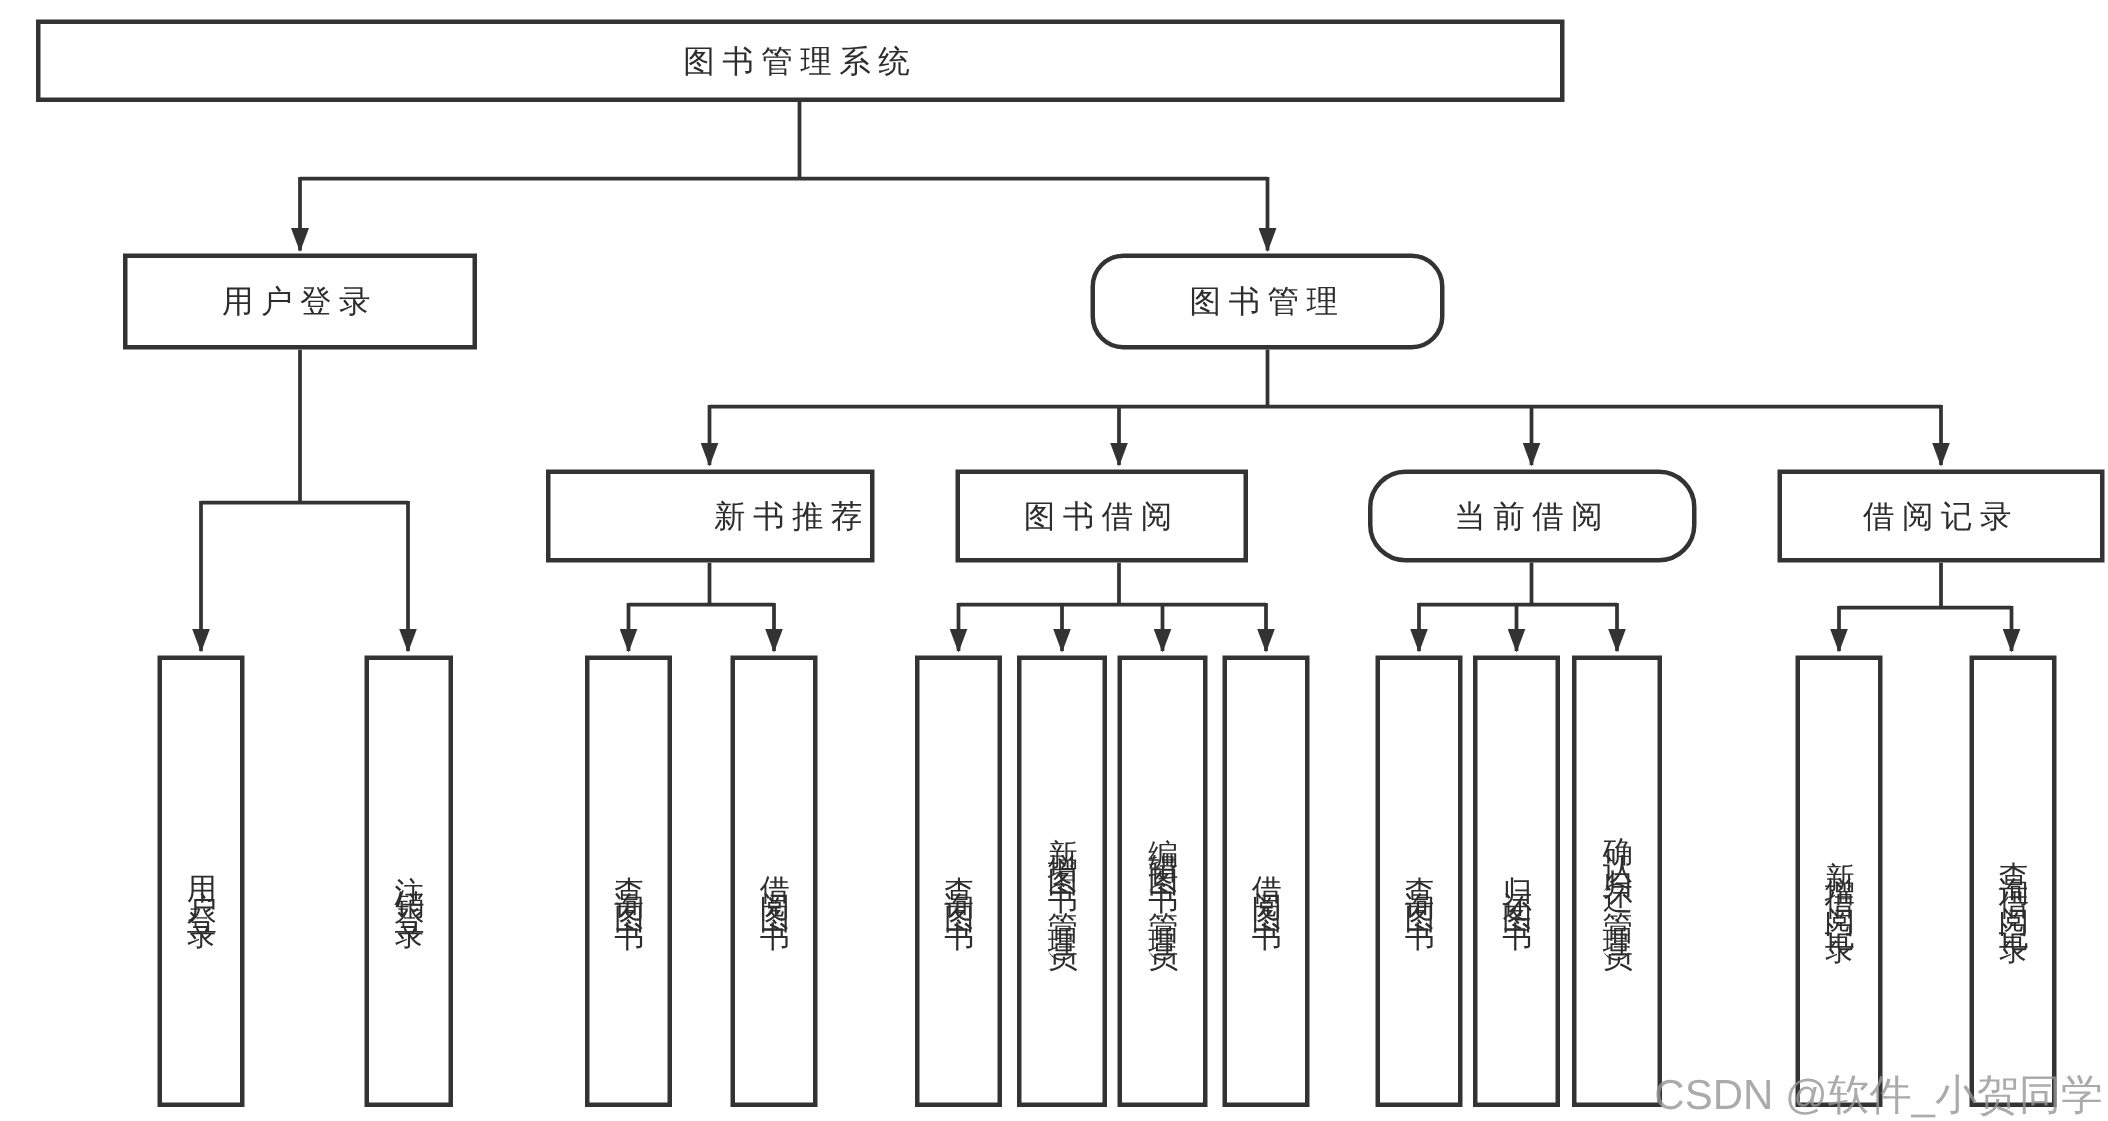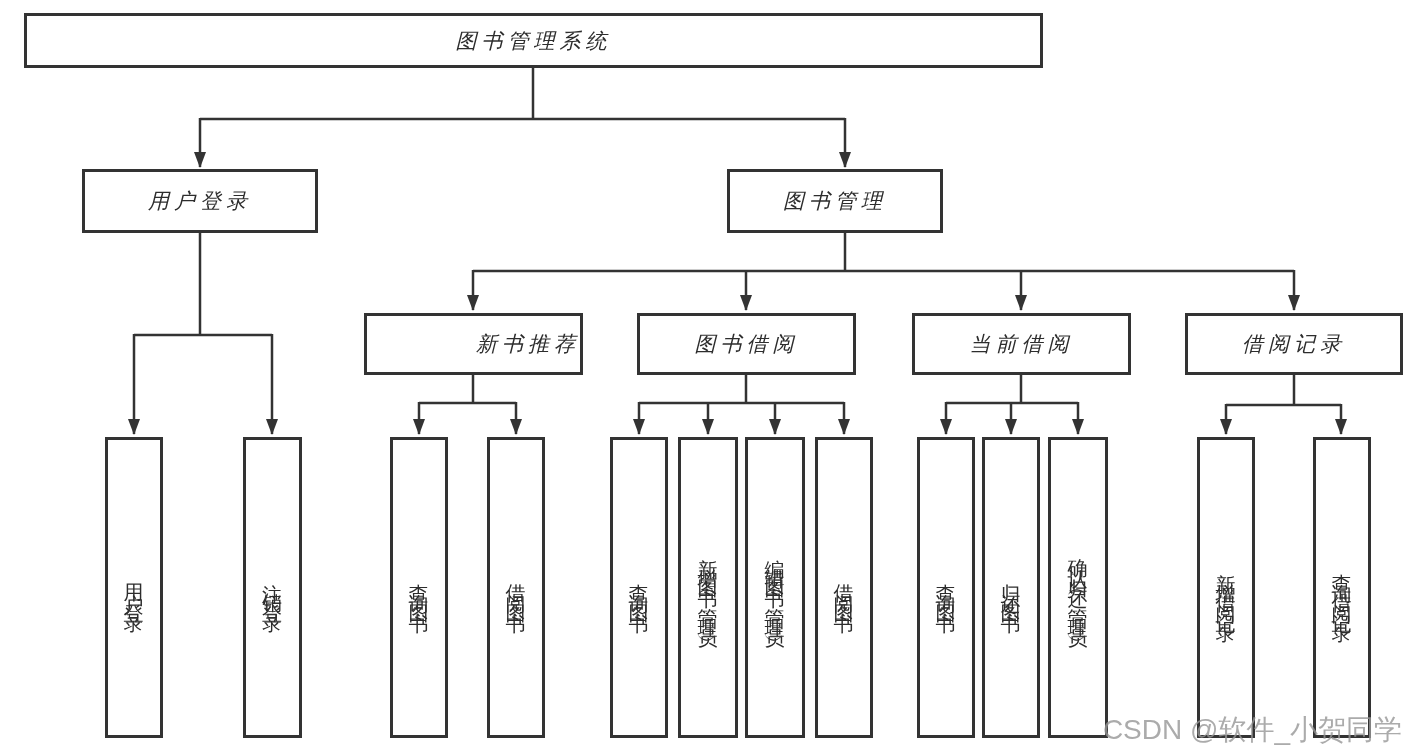--- a/index.html
+++ b/index.html
@@ -33,21 +33,20 @@
     border: 3px solid #333333;
     display: flex;
     align-items: center;
     justify-content: center;
     color: #2d2d2d;
   }
   .hbox span {
     font-size: 21px;
     letter-spacing: 5px;
     white-space: nowrap;
-    font-style: italic;
   }
   .vbox .vtext {
     writing-mode: vertical-rl;
     text-orientation: mixed;
     font-size: 20px;
     line-height: 1;
     letter-spacing: 10px;
     white-space: nowrap;
   }
   .watermark {
@@ -113,31 +112,31 @@
     <line x1="1341" y1="404" x2="1341" y2="434" marker-end="url(#arr)"></line>
   </svg>
 
   <div class="box hbox" style="left:24px; top:13px; width:1019px; height:55px;">
     <span>图书管理系统</span>
   </div>
 
   <div class="box hbox" style="left:82px; top:169px; width:236px; height:64px;">
     <span>用户登录</span>
   </div>
-  <div class="box hbox" style="left:727px; top:169px; width:216px; height:64px;">
+  <div class="box hbox" style="left:727px; top:169px; width:236px; height:64px;border-radius:22px;">
     <span>图书管理</span>
   </div>
 
   <div class="box hbox" style="left:364px; top:313px; width:219px; height:62px;justify-content:flex-end;">
     <span>新书推荐</span>
   </div>
-  <div class="box hbox" style="left:637px; top:313px; width:219px; height:62px;">
+  <div class="box hbox" style="left:637px; top:313px; width:195px; height:62px;">
     <span>图书借阅</span>
   </div>
-  <div class="box hbox" style="left:912px; top:313px; width:219px; height:62px;">
+  <div class="box hbox" style="left:912px; top:313px; width:219px; height:62px;border-radius:25px;">
     <span>当前借阅</span>
   </div>
   <div class="box hbox" style="left:1185px; top:313px; width:218px; height:62px;">
     <span>借阅记录</span>
   </div>
 
   <div class="box vbox" style="left:105px; top:437px; width:58px; height:301px;">
     <span class="vtext">用户登录</span>
   </div>
   <div class="box vbox" style="left:243px; top:437px; width:59px; height:301px;">

